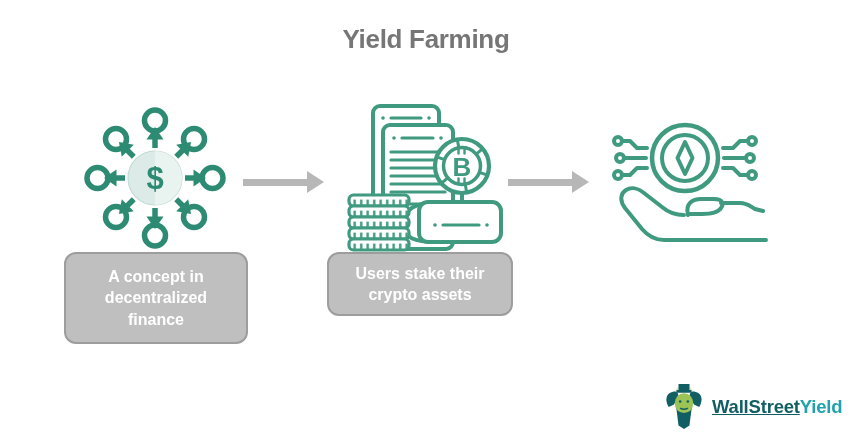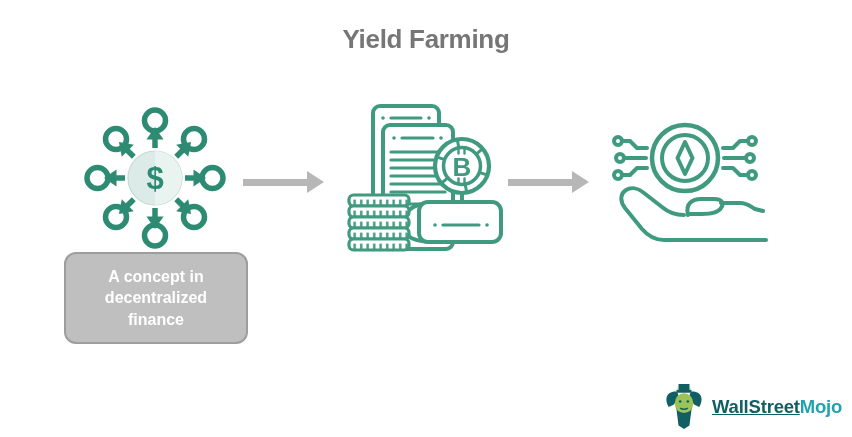--- a/index.html
+++ b/index.html
@@ -197,31 +197,34 @@
       <div class="head"></div>
   </div>
   <div class="flow-arrow arrow-2">
     <div class="shaft"></div>
       <div class="head"></div>
   </div>
 
   <div class="caption-box box-1">
     <span>A concept in<br>decentralized<br>finance</span>
   </div>
+  <div class="caption-box box-2">
+    <span>Users stake their<br>crypto assets</span>
+  </div>
 
   <div class="logo">
     <svg width="44" height="46" viewBox="0 0 40 42">
       <path d="M6 21 C2 14 4 8 10 7 C14 6.3 15.5 9 14.5 12 C13.8 14.3 12 17 10.5 19 Z" fill="#115e63"></path>
       <path d="M34 21 C38 14 36 8 30 7 C26 6.3 24.5 9 25.5 12 C26.2 14.3 28 17 29.5 19 Z" fill="#115e63"></path>
       <path d="M12 6 L15 1.5 L16 8 Z" fill="#dfeac2"></path>
       <path d="M28 6 L25 1.5 L24 8 Z" fill="#dfeac2"></path>
       <path d="M13 22 L27 22 L25 38 L20 41 L15 38 Z" fill="#115e63"></path>
       <ellipse cx="20" cy="17.5" rx="8.5" ry="9" fill="#9cc356"></ellipse>
       <rect x="15" y="0" width="10" height="6" fill="#115e63"></rect>
       <rect x="13" y="5.5" width="14" height="2.5" rx="1" fill="#115e63"></rect>
       <circle cx="16.5" cy="16" r="1.2" fill="#115e63"></circle>
       <circle cx="23.5" cy="16" r="1.2" fill="#115e63"></circle>
       <path d="M16.5 22 Q20 24 23.5 22" stroke="#115e63" stroke-width="1.4" fill="none"></path>
     </svg>
-    <span class="brand"><span class="brand-a">WallStreet</span><span class="brand-b">Mojo</span></span>
+    <span class="brand"><span class="brand-a">WallStreet</span><span class="brand-b">Yield</span></span>
   </div>
 
 </div>
 
 </body></html>

